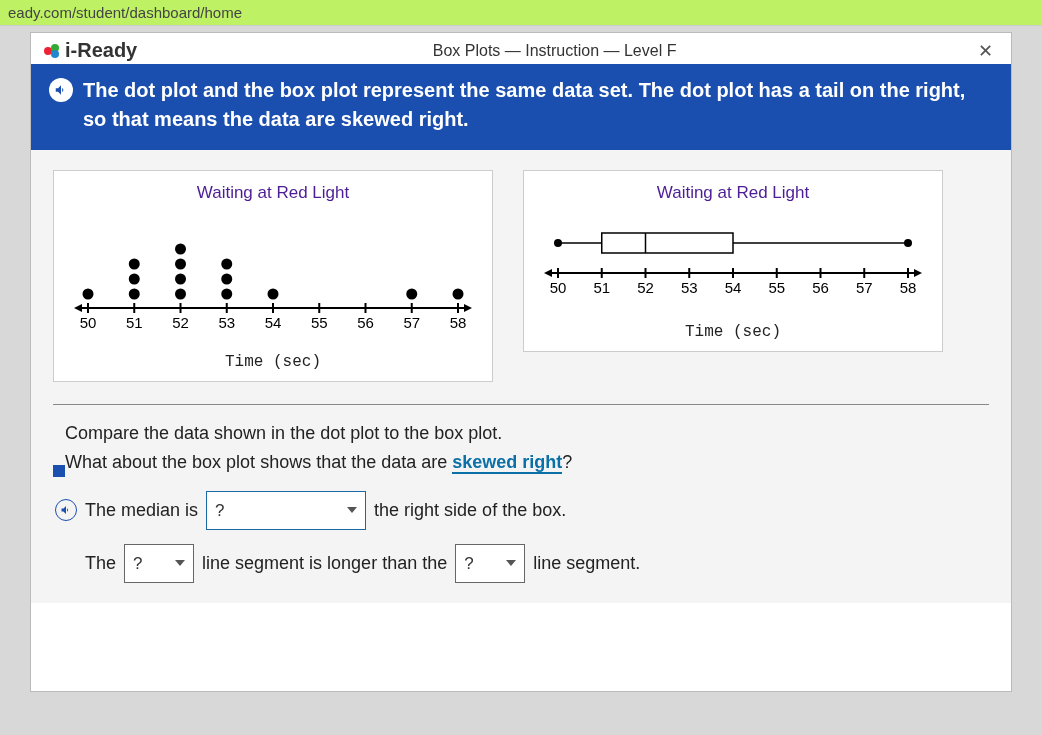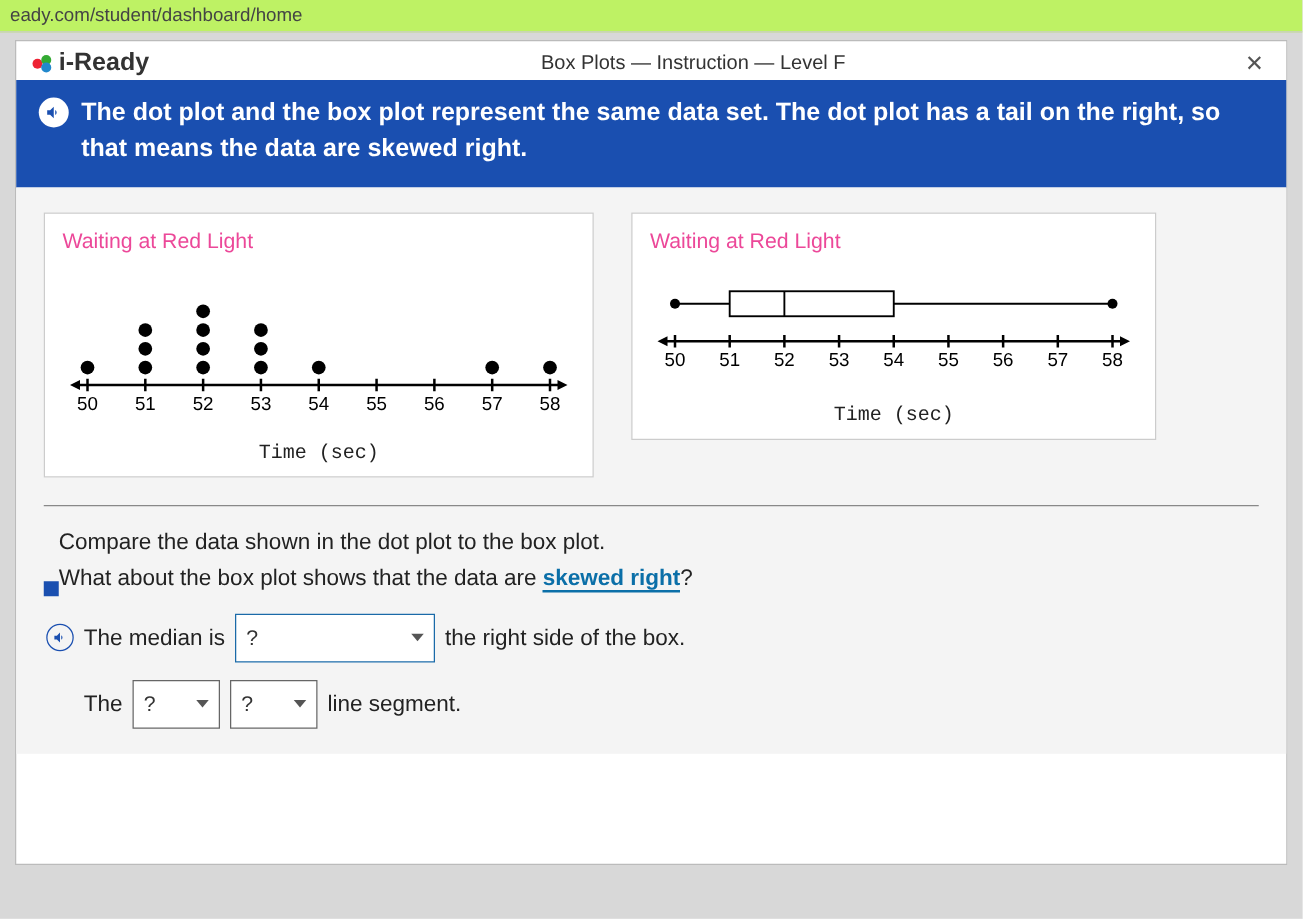--- a/index.html
+++ b/index.html
@@ -11,21 +11,21 @@
     overflow: hidden;
   }
   .url-bar {
     background: #bef264;
     border-bottom: 1px solid #ccc;
     padding: 4px 8px;
     font-size: 15px;
     color: #444;
   }
   .page-wrap {
-    padding: 0 12px;
+    padding: 0 30px;
   }
   .app-frame {
     background: #fff;
     border: 1px solid #bbb;
     margin-top: 6px;
     width: 100%;
     min-height: 660px;
   }
   .header-row {
     display: flex;
@@ -92,22 +92,23 @@
     align-items: flex-start;
   }
   .plot-card {
     background: #fff;
     border: 1px solid #ccc;
     padding: 12px 14px 10px 14px;
   }
   .plot-dot { width: 440px; }
   .plot-box { width: 420px; }
   .plot-title {
+    text-align: center;
     font-size: 17px;
-    color: #ec4899;
+    color: #4c1d95;
     margin-bottom: 10px;
   }
   .plot-xlabel {
     text-align: center;
     font-size: 16px;
     color: #222;
     margin-top: 20px;
     font-family: Liberation Mono, monospace;
   }
   svg.chart { display: block; margin: 0 auto; }
@@ -319,20 +320,21 @@
           <span>the right side of the box.</span>
         </div>
 
         <div class="answer-row">
           <span style="width:22px"></span>
           <span>The</span>
           <span class="dropdown dd-small">
             <span>?</span>
             <span class="caret"></span>
           </span>
+          <span>line segment is longer than the</span>
           <span class="dropdown dd-small">
             <span>?</span>
             <span class="caret"></span>
           </span>
           <span>line segment.</span>
         </div>
 
       </div>
 
     </div>

